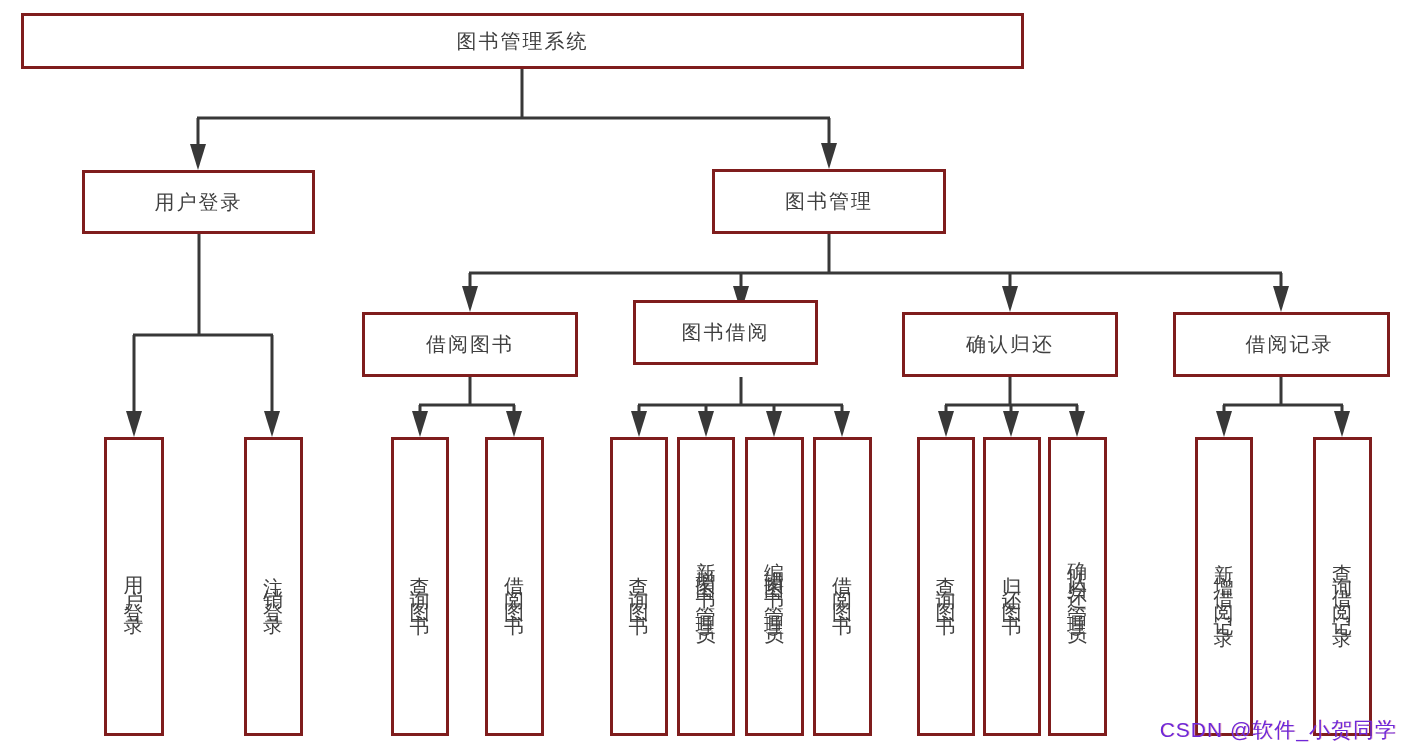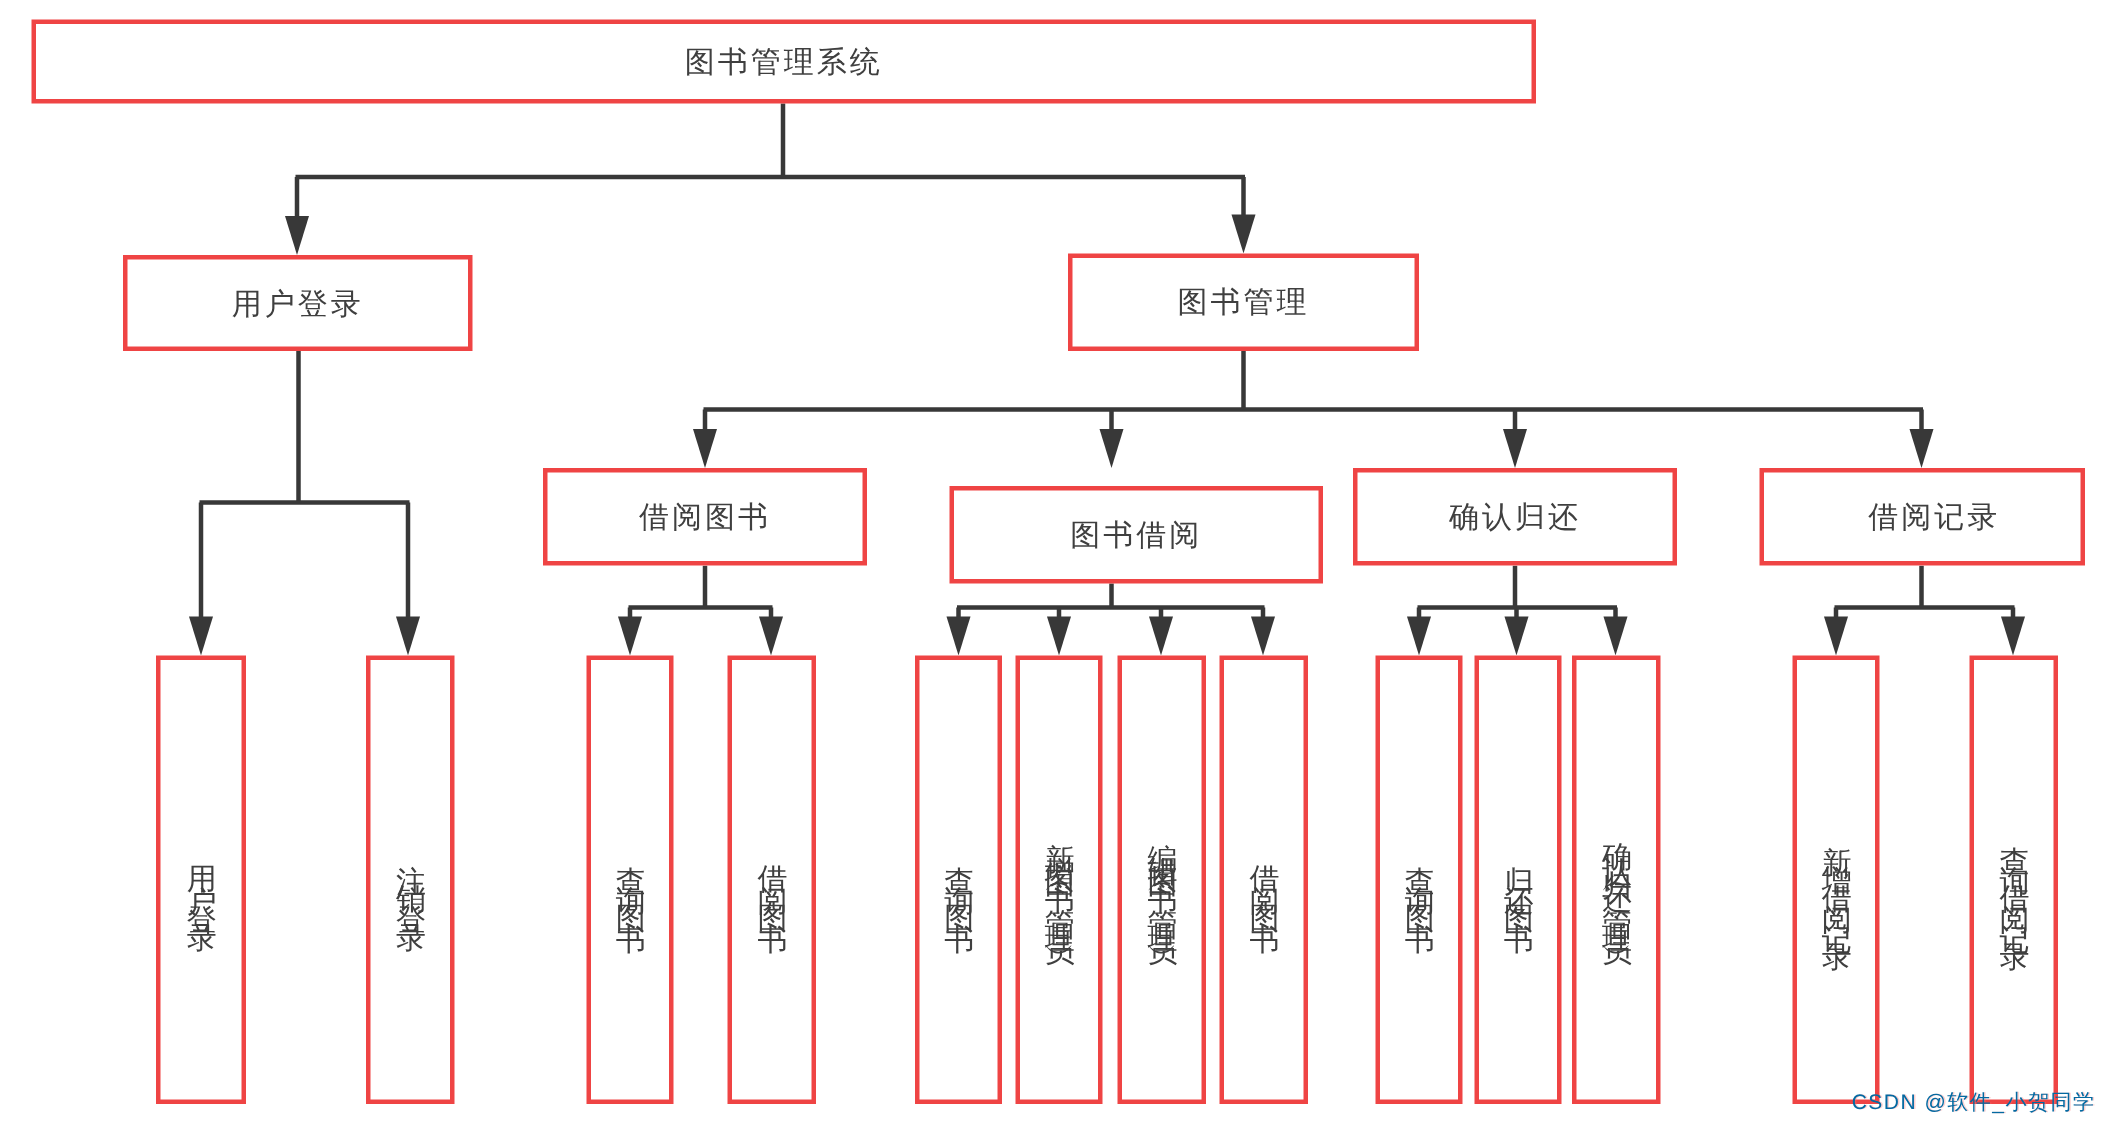--- a/index.html
+++ b/index.html
@@ -20,21 +20,21 @@
   .connectors {
     position: absolute;
     left: 0;
     top: 0;
     width: 1405px;
     height: 747px;
   }
   .node {
     position: absolute;
     box-sizing: border-box;
-    border: 3px solid #ef4444;
+    border: 3px solid #7f1d1d;
     background: #ffffff;
     display: flex;
     align-items: center;
     justify-content: center;
     z-index: 2;
   }
   .node .hlabel {
     font-size: 20px;
     color: #3f3f3f;
     letter-spacing: 2px;
@@ -50,43 +50,43 @@
     white-space: nowrap;
   }
   .leaf.long .vlabel {
     letter-spacing: 9px;
   }
   
   #node-root            { left: 21px;   top: 13px;  width: 1003px; height: 56px; }
   #node-user-login      { left: 82px;   top: 170px; width: 233px;  height: 64px; }
   #node-book-management { left: 712px;  top: 169px; width: 234px;  height: 65px; }
   #node-new-book-recommend { left: 362px;  top: 312px; width: 216px; height: 65px; }
-  #node-book-borrow        { left: 633px;  top: 324px; width: 249px; height: 65px; justify-content: center; }
+  #node-book-borrow        { left: 633px;  top: 300px; width: 185px; height: 65px; justify-content: center; }
   #node-current-borrow     { left: 902px;  top: 312px; width: 216px; height: 65px; }
   #node-borrow-records     { left: 1173px; top: 312px; width: 217px; height: 65px; padding-left: 16px; }
   .leaf { top: 437px; height: 299px; }
   #leaf-user-login          { left: 104px;  width: 60px; }
   #leaf-logout              { left: 244px;  width: 59px; }
   #leaf-query-books-1       { left: 391px;  width: 58px; }
   #leaf-borrow-books-1      { left: 485px;  width: 59px; }
   #leaf-query-books-2       { left: 610px;  width: 58px; }
   #leaf-add-book-admin      { left: 677px;  width: 58px; }
   #leaf-edit-book-admin     { left: 745px;  width: 59px; }
   #leaf-borrow-books-2      { left: 813px;  width: 59px; }
   #leaf-query-books-3       { left: 917px;  width: 58px; }
   #leaf-return-books        { left: 983px;  width: 58px; }
   #leaf-confirm-return-admin{ left: 1048px; width: 59px; }
   #leaf-add-borrow-record   { left: 1195px; width: 58px; }
   #leaf-query-borrow-record { left: 1313px; width: 59px; }
   .watermark {
     position: absolute;
     right: 8px;
     bottom: 3px;
-    font-size: 14px;
-    color: #0369a1;
+    font-size: 21px;
+    color: #6d28d9;
     letter-spacing: 1px;
     z-index: 3;
     text-shadow: 1px 0 0 rgba(250, 120, 120, 0.35);
     white-space: nowrap;
   }
 </style>
 </head>
 <body>
 
 <div class="stage">

